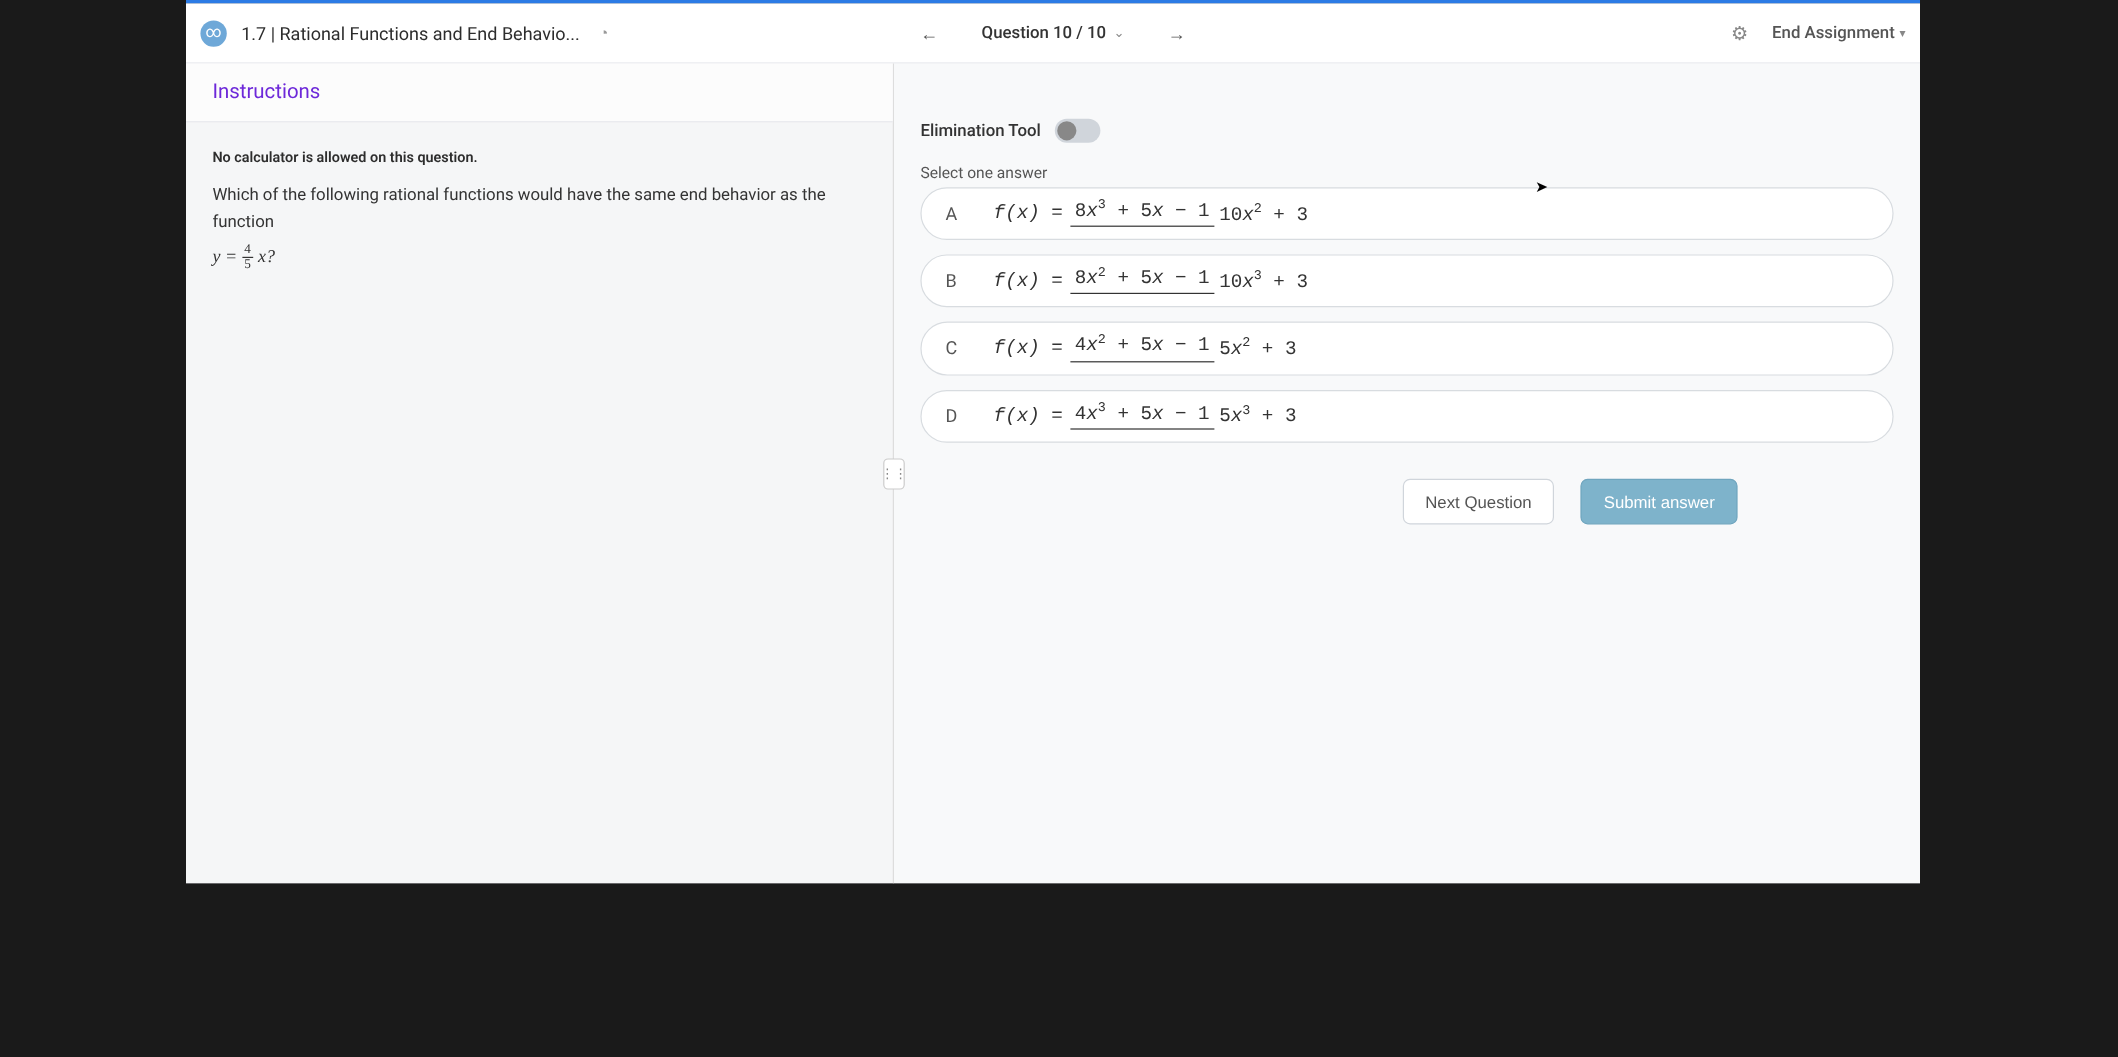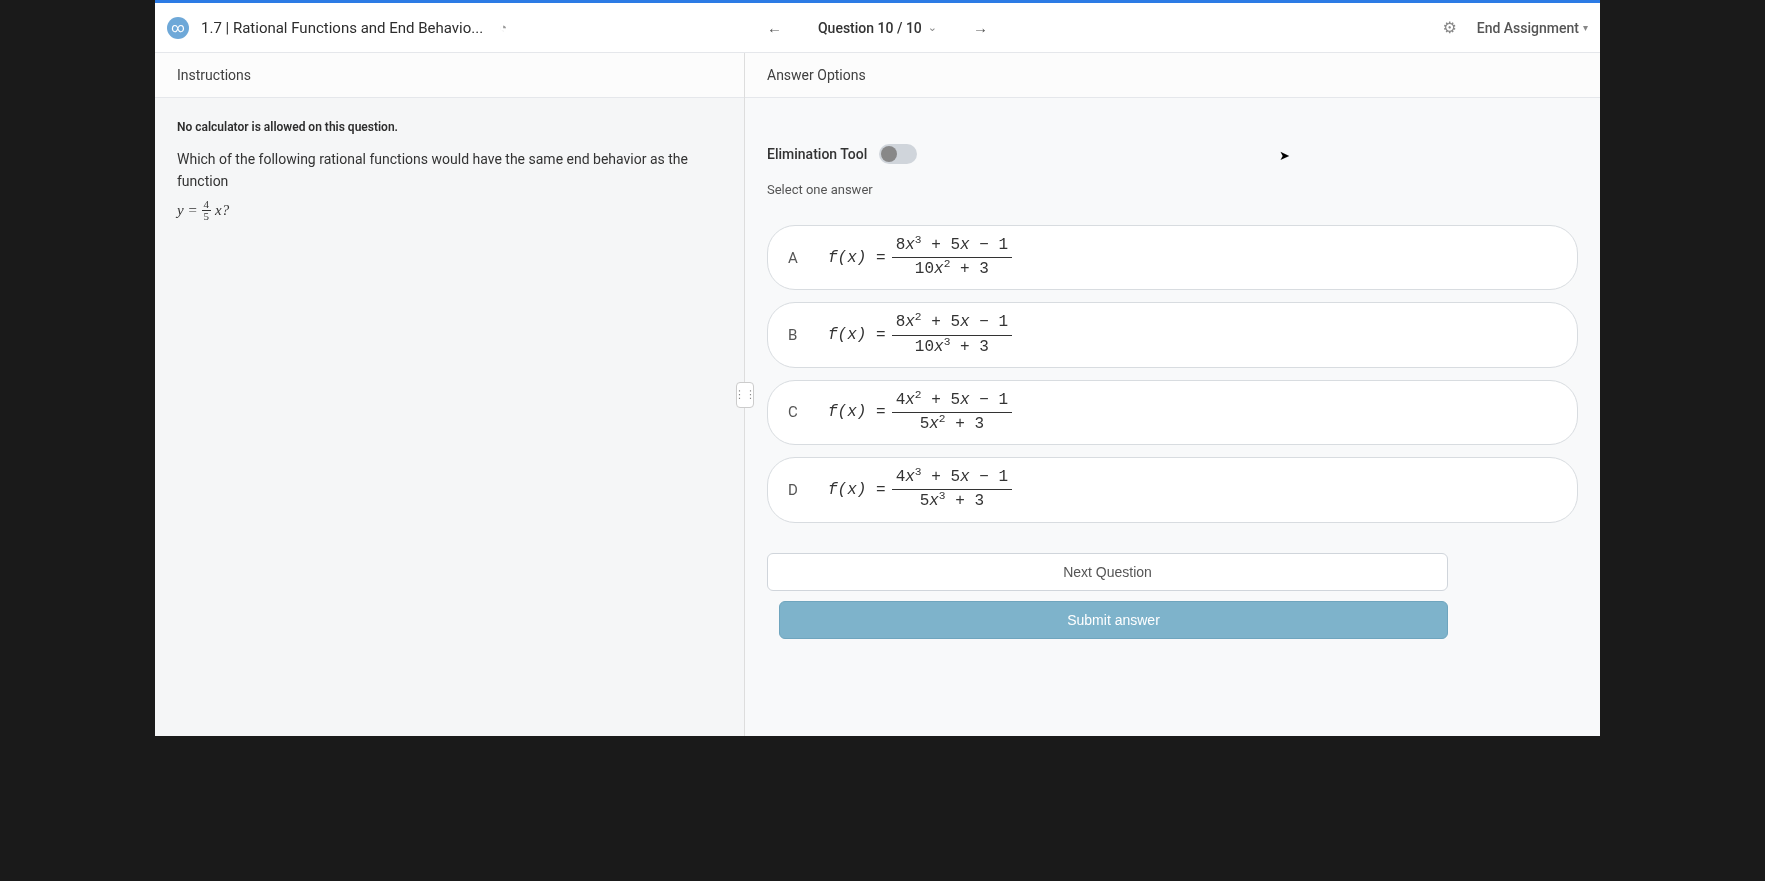--- a/index.html
+++ b/index.html
@@ -86,22 +86,22 @@
     background: #f5f6f7;
     border-right: 1px solid #ddd;
   }
   .col-right {
     flex: 1;
     background: #f8f9fa;
     position: relative;
   }
   .col-head {
     padding: 14px 22px;
-    font-size: 14px;
-    color: #404040;
+    font-size: 17px;
+    color: #6d28d9;
     border-bottom: 1px solid #e5e7eb;
     background: #fcfcfc;
   }
   .col-body {
     padding: 22px 22px;
   }
   .no-calc {
     font-size: 12px;
     font-weight: 600;
     color: #2d2d2d;
@@ -129,56 +129,55 @@
   .elim-row {
     display:flex;align-items:center;gap:12px;
     margin-bottom: 18px;
     margin-top: 24px;
   }
   .elim-label { font-size:14px;color:#333;font-weight:500; }
   .toggle {
     width:38px;height:20px;background:#d0d5db;border-radius:10px;position:relative;
   }
   .toggle .knob{width:16px;height:16px;background:#888;border-radius:50%;position:absolute;top:2px;left:2px;}
-  .select-label{font-size:13px;color:#555;margin-bottom:28px;}
+  .select-label{font-size:13px;color:#555;margin-bottom:4px;}
   
   .option {
     border:1px solid #d8dce0;
     border-radius: 28px;
     background:#fff;
     padding: 10px 20px;
     display:flex;align-items:center;gap:22px;
     margin-bottom: 12px;
     cursor:pointer;
   }
   .opt-letter{
     font-size:15px;color:#555;width:18px;
   }
   .opt-math{
     font-family:Liberation Mono, monospace;
     font-size:16px;color:#333;
     display:flex;align-items:center;gap:6px;
   }
   .opt-math .fx{font-style:italic;}
   .frac{
-    display:inline-flex;flex-direction:column;align-items:center;line-height:1.2;
+    display:inline-flex;flex-direction:row;align-items:center;line-height:1.2;
   }
   .frac .num{border-bottom:1px solid #333;padding:0 4px 2px;}
   .frac .den{padding:2px 4px 0;}
   sup{font-size:0.7em;vertical-align:super;line-height:0;}
   
   .divider-handle{
     position:absolute;left:-9px;top:50%;transform:translateY(-50%);
     width:18px;height:26px;background:#fff;border:1px solid #ccc;border-radius:4px;
     display:flex;align-items:center;justify-content:center;font-size:11px;color:#888;
   }
   .actions-wrap{
     display:flex;gap:10px;margin-top:30px;justify-content:flex-end;
     padding-right:130px;
-    flex-direction:column;
   }
   .btn{
     padding:10px 18px;border-radius:6px;font-size:14px;font-weight:500;cursor:pointer;
   }
   .btn-next{background:#fff;border:1px solid #d0d5db;color:#555;}
   .btn-submit{background:#7eb3cb;border:1px solid #6fa5be;color:#fff;margin-left:12px;}
   
   .cursor-arrow{
     position:absolute;top:95px;right:310px;font-size:13px;color:#000;pointer-events:none;
   }
@@ -222,21 +221,20 @@
               <span class="n">4</span>
               <span class="d">5</span>
             </span>
             <span>x?</span>
           </div>
         </div>
       </div>
 
       <div class="col-right">
         <div class="divider-handle">⋮⋮</div>
-        <div class="col-head">Answer Options</div>
         <div class="col-body">
           <div class="elim-row">
             <span class="elim-label">Elimination Tool</span>
             <span class="toggle">
                 <span class="knob"></span>
               </span>
           </div>
           <div class="select-label">Select one answer</div>
 
           <div class="option">

